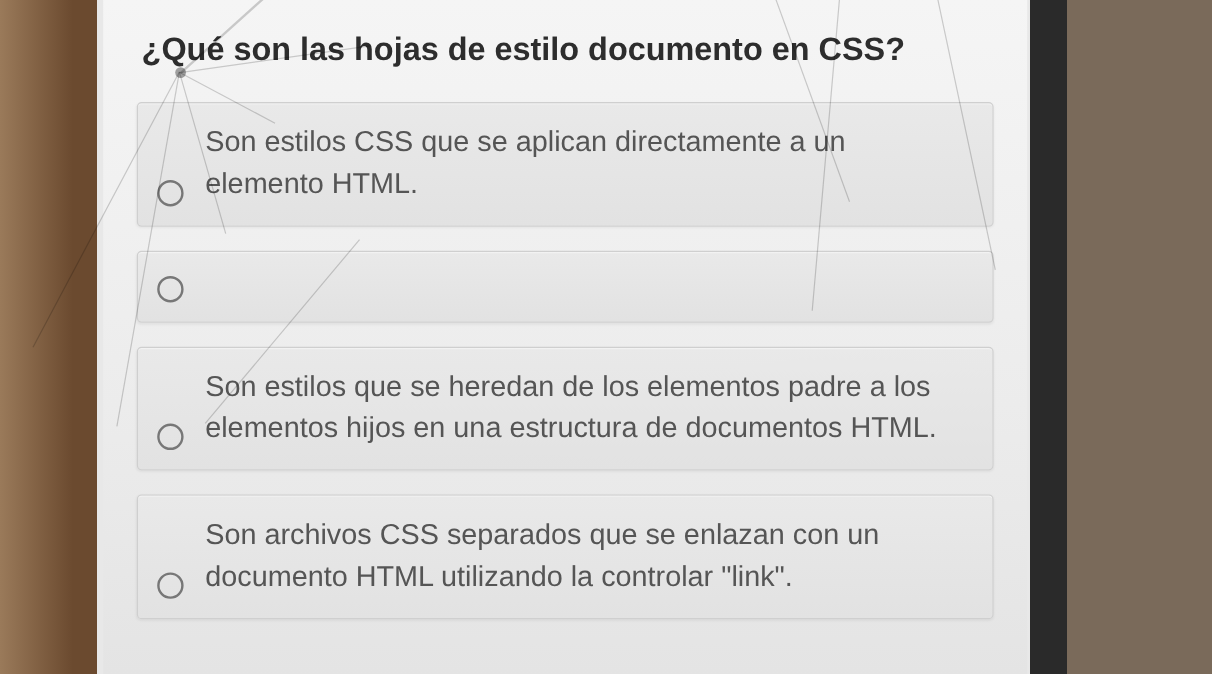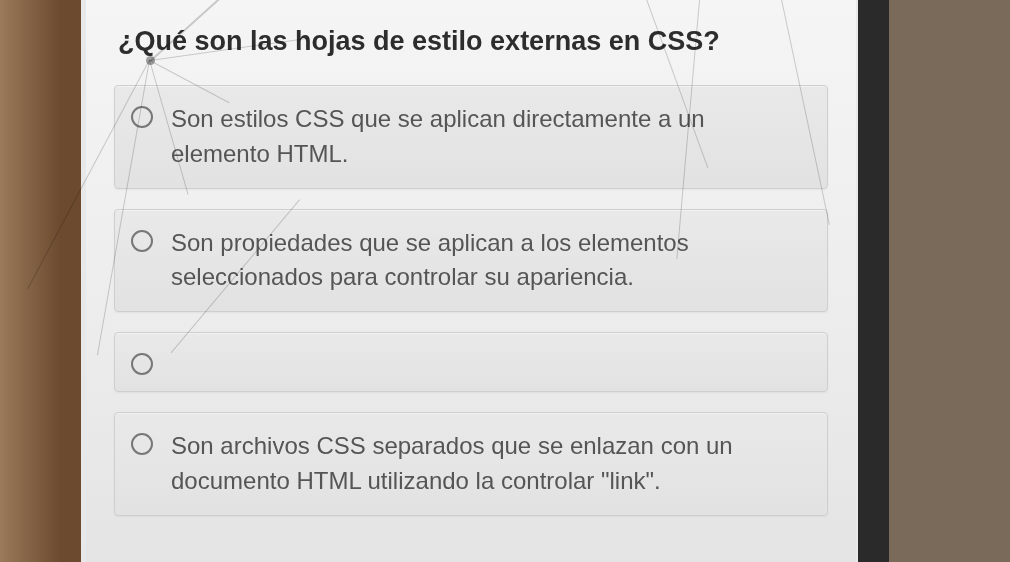--- a/index.html
+++ b/index.html
@@ -21,21 +21,21 @@
   }
   .question {
     font-size: 27px;
     font-weight: 600;
     color: #2d2d2d;
     margin: 6px 4px 26px 4px;
     line-height: 1.3;
   }
   .option {
     display: flex;
-    align-items: flex-start;
+    align-items: flex-end;
     gap: 18px;
     background: linear-gradient(180deg, #e9e9e9 0%, #e2e2e2 100%);
     border: 1px solid #cfcfcf;
     border-radius: 4px;
     padding: 16px 22px 16px 16px;
     margin-bottom: 20px;
     box-shadow: inset 0 1px 0 rgba(255,255,255,0.4), 0 1px 2px rgba(0,0,0,0.05);
   }
   .radio {
     flex: 0 0 auto;
@@ -57,34 +57,34 @@
     pointer-events: none;
     background: rgba(0,0,0,0.18);
     transform-origin: top left;
   }
 </style>
 </head>
 <body>
 
 <div class="screen">
 
-  <h2 class="question">¿Qué son las hojas de estilo externas en CSS?</h2>
+  <h2 class="question">¿Qué son las hojas de estilo documento en CSS?</h2>
 
   <div class="option">
     <span class="radio"></span>
     <span class="option-text">Son estilos CSS que se aplican directamente a un elemento HTML.</span>
   </div>
 
   <div class="option">
     <span class="radio"></span>
-    <span class="option-text">Son propiedades que se aplican a los elementos seleccionados para controlar su apariencia.</span>
   </div>
 
   <div class="option">
     <span class="radio"></span>
+    <span class="option-text">Son estilos que se heredan de los elementos padre a los elementos hijos en una estructura de documentos HTML.</span>
   </div>
 
   <div class="option">
     <span class="radio"></span>
     <span class="option-text">Son archivos CSS separados que se enlazan con un documento HTML utilizando la controlar "link".</span>
   </div>
 
 </div>
 
 <div class="crack" style="left:150px; top:60px; width:120px; height:1.5px; transform:rotate(-42deg);"></div>

